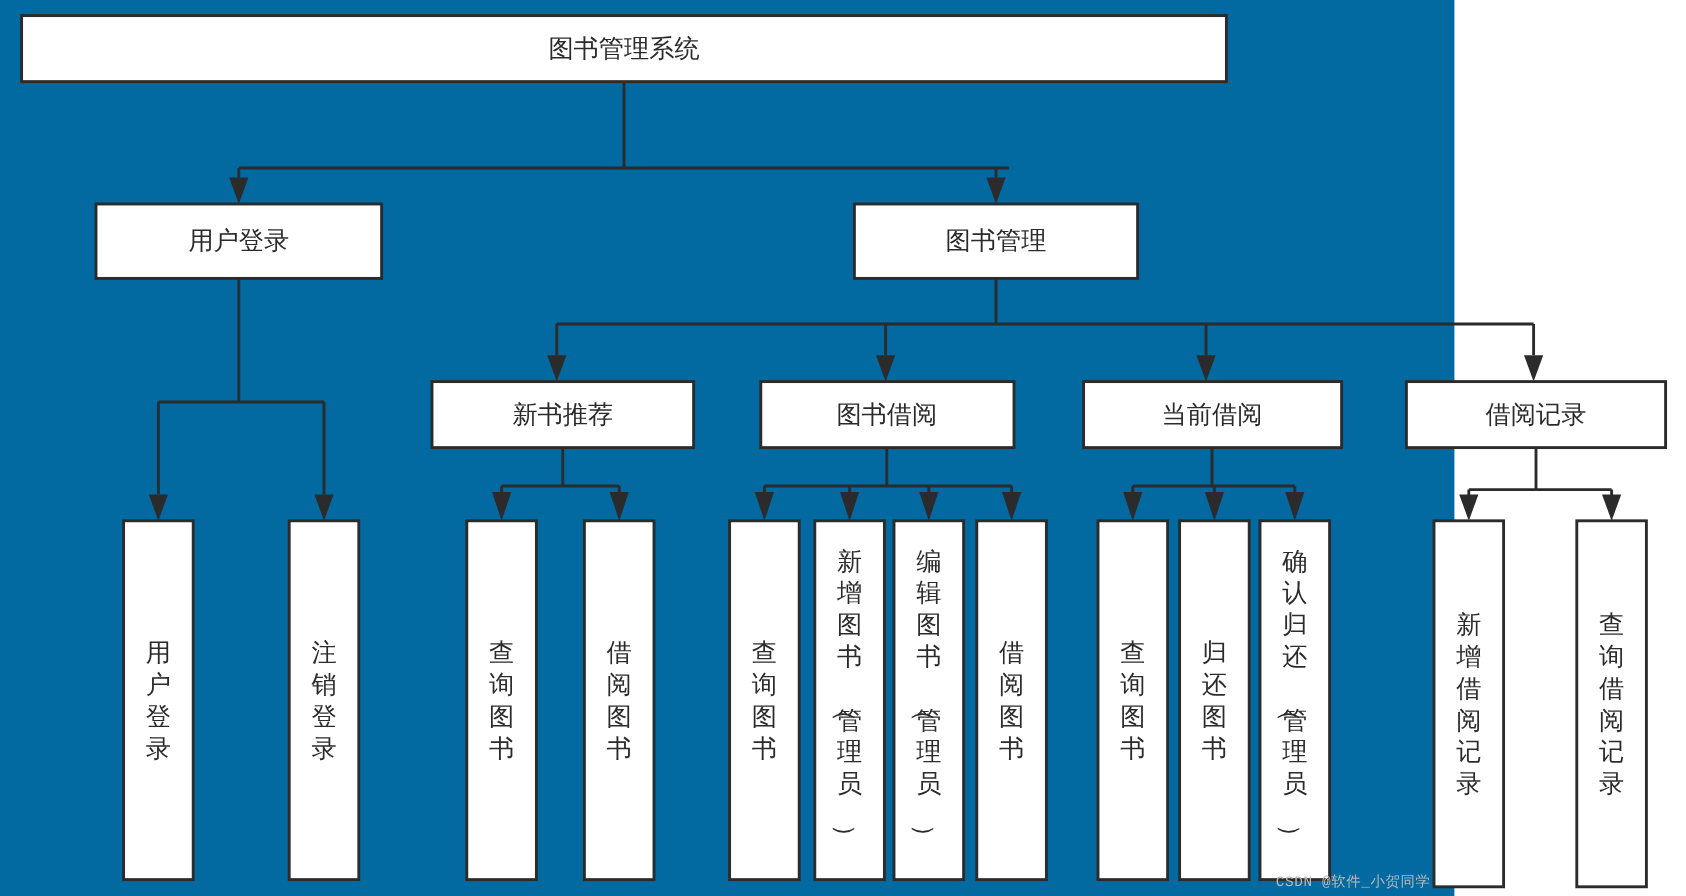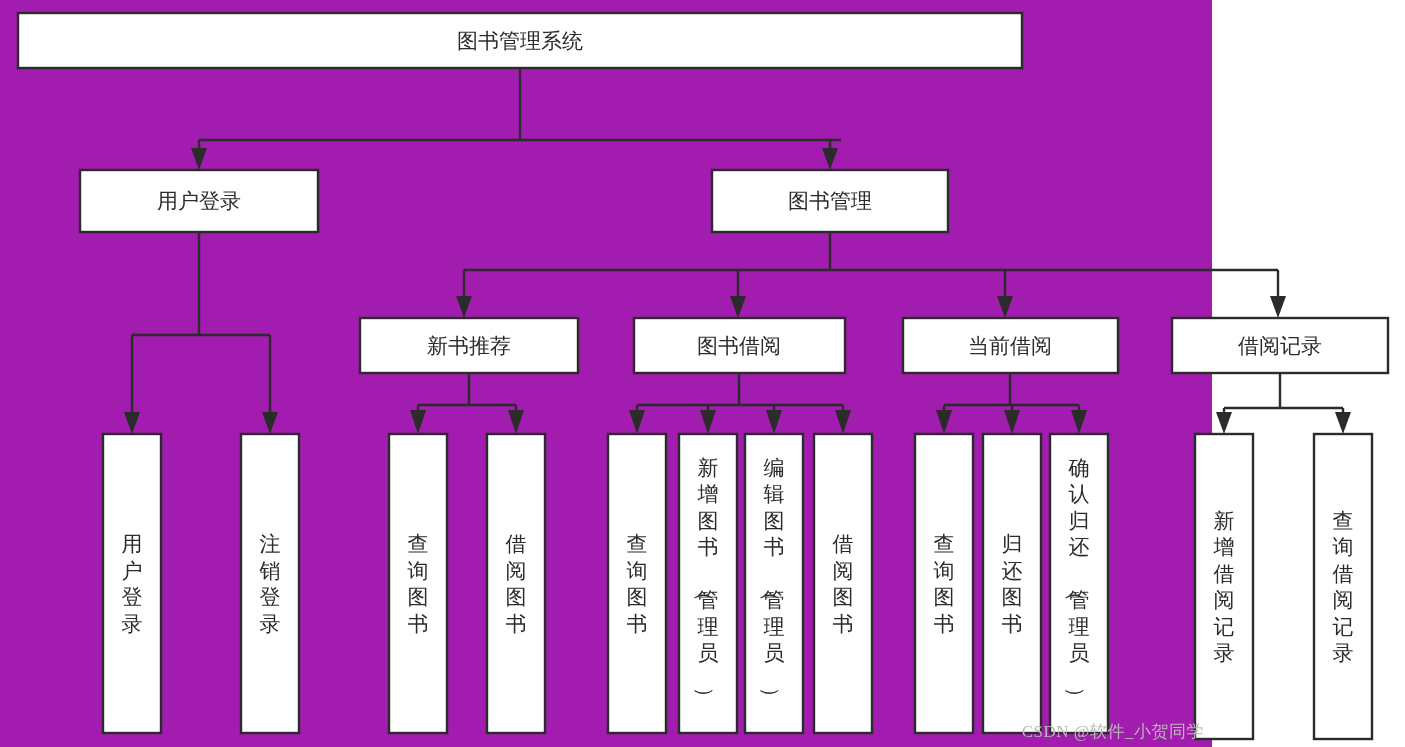--- a/index.html
+++ b/index.html
@@ -12,21 +12,21 @@
     width: 1405px;
     height: 747px;
     font-family: "DejaVu Sans", "Liberation Sans", sans-serif;
     overflow: hidden;
     position: relative;
   }
   #diagram-root {
     position: relative;
     width: 1212px;
     height: 747px;
-    background: #a21caf;
+    background: #0369a1;
   }
   svg#tree-svg {
     position: absolute;
     left: 0;
     top: 0;
     width: 1405px;
     height: 747px;
     display: block;
   }
   .node-rect {
@@ -54,24 +54,24 @@
   }
   .node-label-v {
     fill: #2b2b2b;
     font-family: "DejaVu Sans", "Liberation Sans", sans-serif;
     font-size: 21px;
     text-anchor: middle;
     white-space: pre;
   }
   .watermark-text {
     position: absolute;
-    right: 8px;
+    right: 20px;
     bottom: 4px;
-    font-family: Liberation Serif, serif;
-    font-size: 17px;
+    font-family: Liberation Mono, monospace;
+    font-size: 12px;
     color: #b9b9b9;
     letter-spacing: 0.5px;
     user-select: none;
     pointer-events: none;
   }
 </style>
 </head>
 <body>
 
 <div id="diagram-root">

